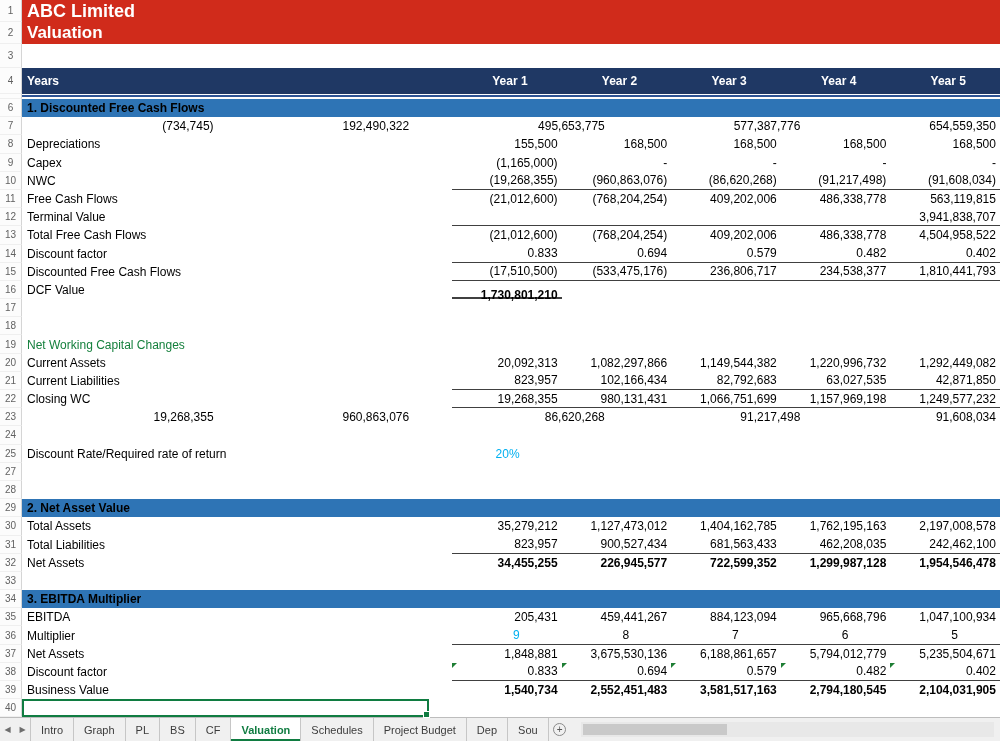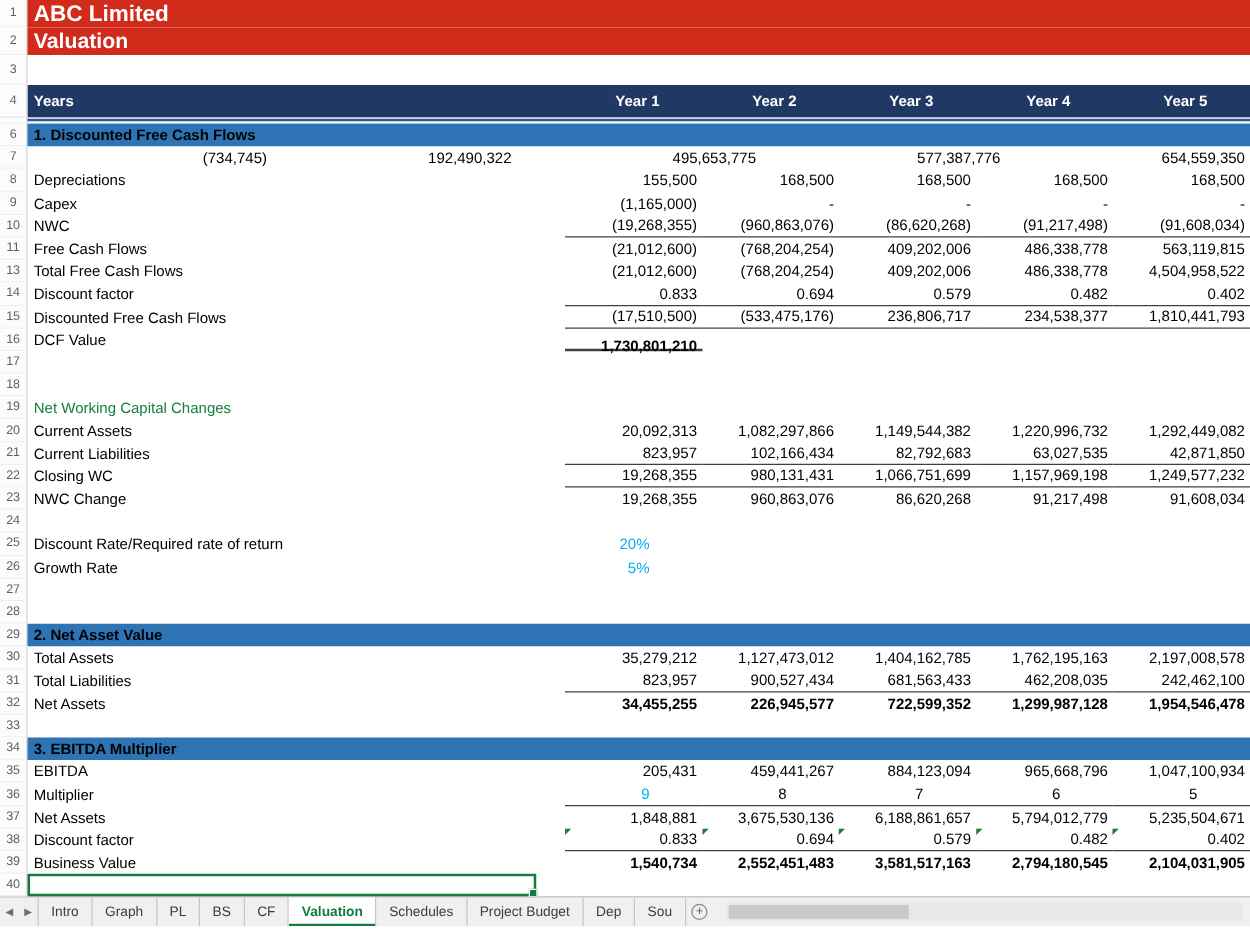--- a/index.html
+++ b/index.html
@@ -135,20 +135,29 @@
     </div>
     <div class="row data">
       <div class="gut">11</div>
       <div class="lbl">Free Cash Flows</div>
       <div class="val">(21,012,600)</div>
       <div class="val">(768,204,254)</div>
       <div class="val">409,202,006</div>
       <div class="val">486,338,778</div>
       <div class="val">563,119,815</div>
     </div>
+    <div class="row data bb">
+      <div class="gut">12</div>
+      <div class="lbl">Terminal Value</div>
+      <div class="val"></div>
+      <div class="val"></div>
+      <div class="val"></div>
+      <div class="val"></div>
+      <div class="val">3,941,838,707</div>
+    </div>
     <div class="row data">
       <div class="gut">13</div>
       <div class="lbl">Total Free Cash Flows</div>
       <div class="val">(21,012,600)</div>
       <div class="val">(768,204,254)</div>
       <div class="val">409,202,006</div>
       <div class="val">486,338,778</div>
       <div class="val">4,504,958,522</div>
     </div>
     <div class="row data bb">
@@ -227,49 +236,39 @@
       <div class="gut">22</div>
       <div class="lbl">Closing WC</div>
       <div class="val">19,268,355</div>
       <div class="val">980,131,431</div>
       <div class="val">1,066,751,699</div>
       <div class="val">1,157,969,198</div>
       <div class="val">1,249,577,232</div>
     </div>
     <div class="row data">
       <div class="gut">23</div>
-      <div class="lbl">NWC Change</div>
       <div class="val">19,268,355</div>
       <div class="val">960,863,076</div>
       <div class="val">86,620,268</div>
       <div class="val">91,217,498</div>
       <div class="val">91,608,034</div>
     </div>
     <div class="row blank">
       <div class="gut">24</div>
       <div class="lbl"></div>
       <div class="val"></div>
       <div class="val"></div>
       <div class="val"></div>
       <div class="val"></div>
       <div class="val"></div>
     </div>
     <div class="row data pr">
       <div class="gut">25</div>
       <div class="lbl">Discount Rate/Required rate of return</div>
       <div class="val blue">20%</div>
-      <div class="val"></div>
-      <div class="val"></div>
-      <div class="val"></div>
-      <div class="val"></div>
-    </div>
-    <div class="row data pr">
-      <div class="gut">26</div>
-      <div class="lbl">Growth Rate</div>
-      <div class="val blue">5%</div>
       <div class="val"></div>
       <div class="val"></div>
       <div class="val"></div>
       <div class="val"></div>
     </div>
     <div class="row blank">
       <div class="gut">27</div>
       <div class="lbl"></div>
       <div class="val"></div>
       <div class="val"></div>

